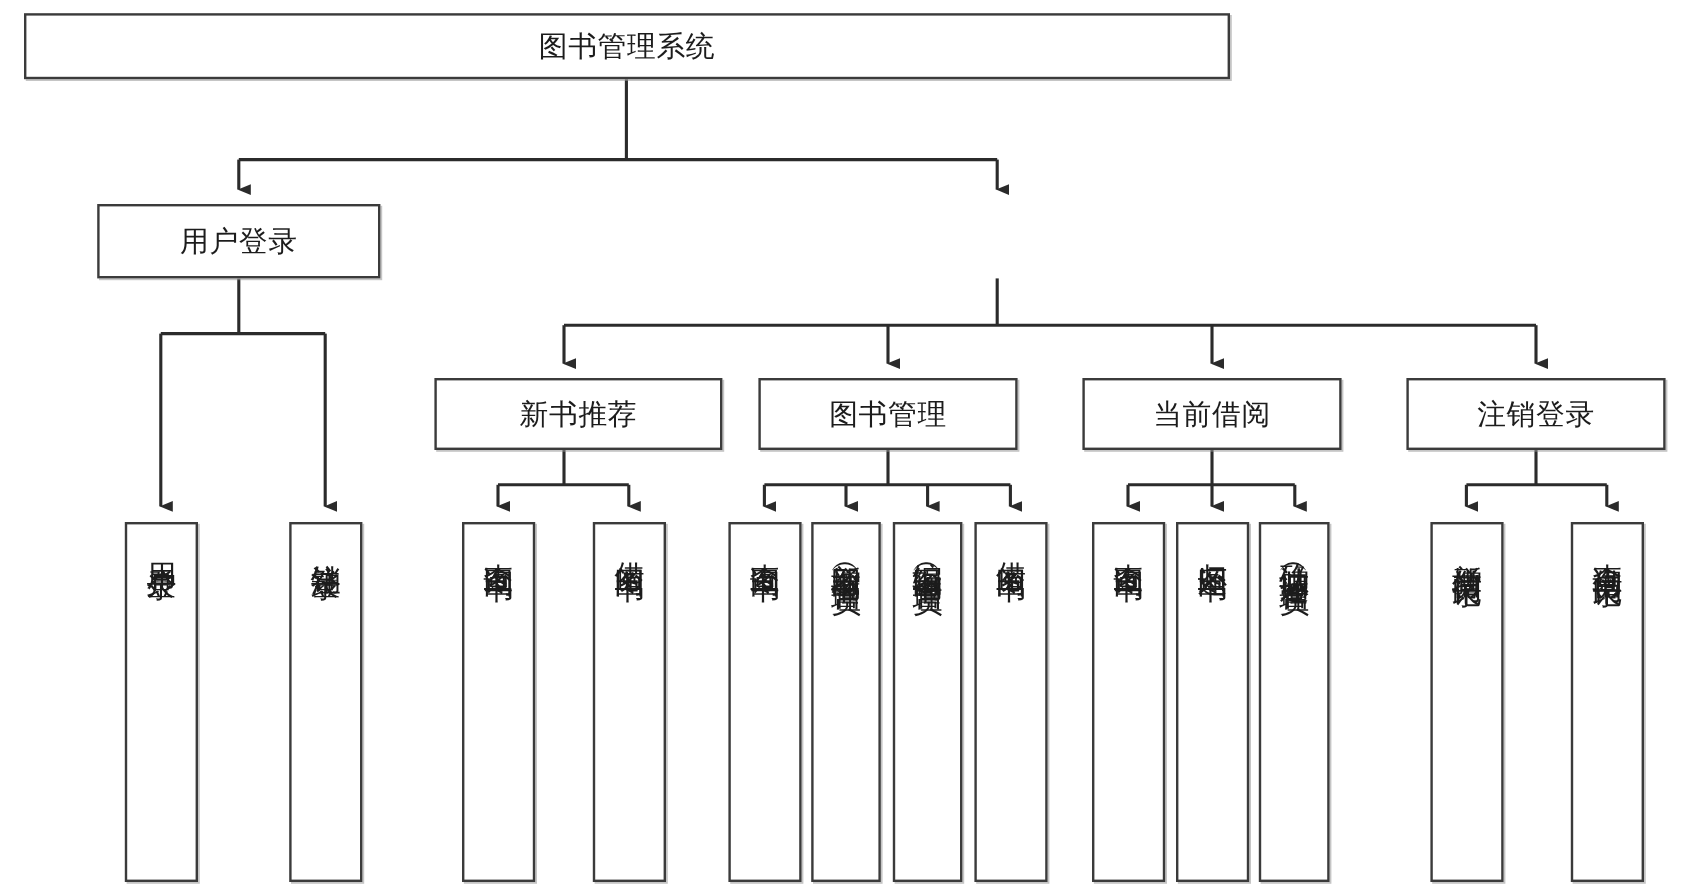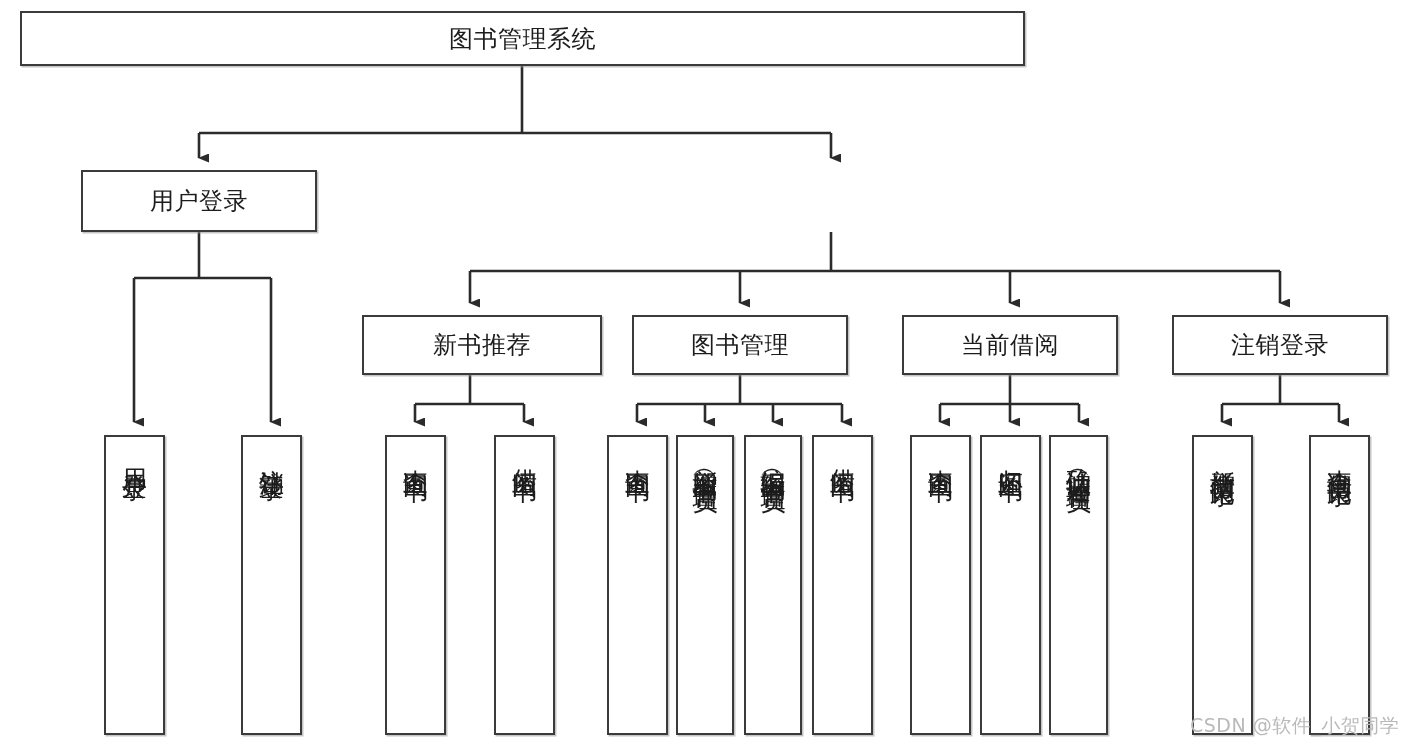--- a/index.html
+++ b/index.html
@@ -181,15 +181,14 @@
     <span class="label">确认归还（管理员）</span>
   </div>
 
   <div class="node v" style="left:1192px; top:435px; width:61px; height:300px;">
     <span class="label">新增借阅记录</span>
   </div>
   <div class="node v" style="left:1309px; top:435px; width:61px; height:300px;">
     <span class="label">查询借阅记录</span>
   </div>
 
-  <div class="watermark" style="left:1190px; top:713px;">CSDN @软件_小贺同学</div>
 
 </div>
 
 </body></html>

